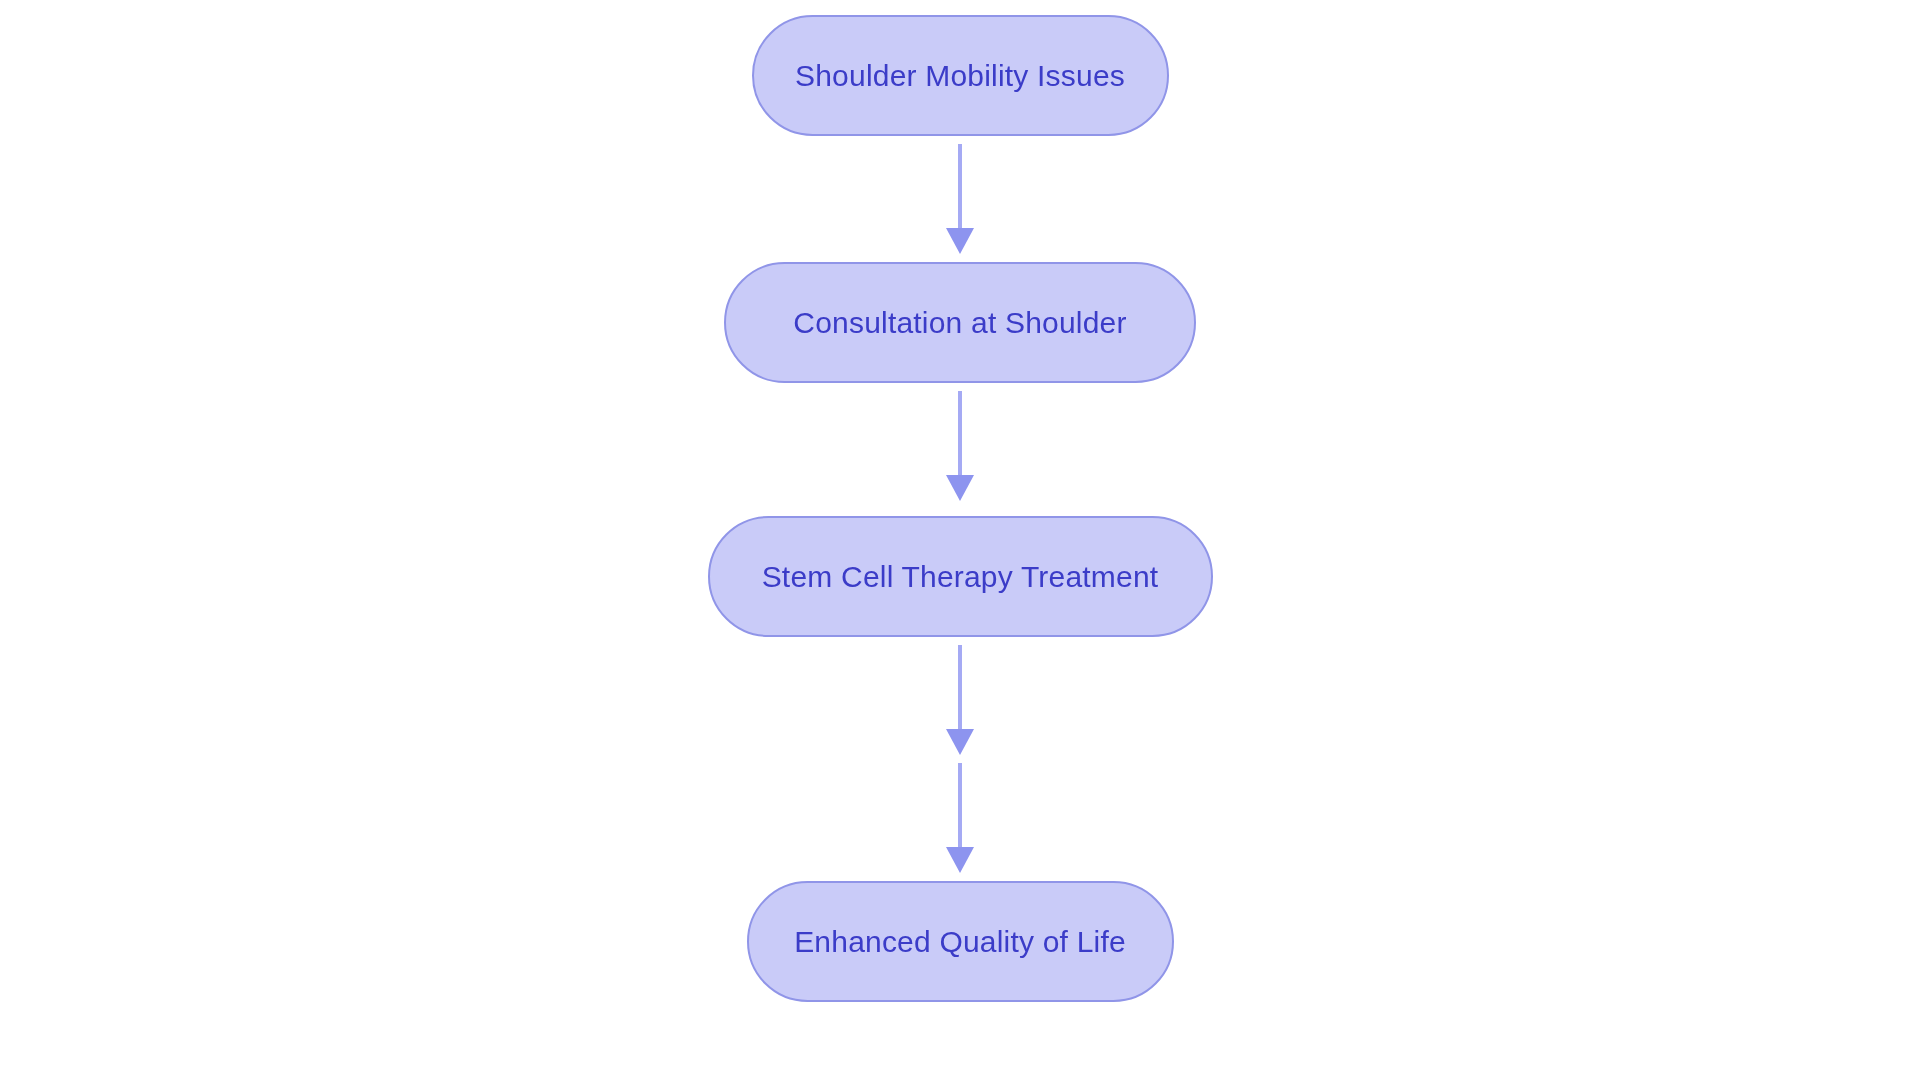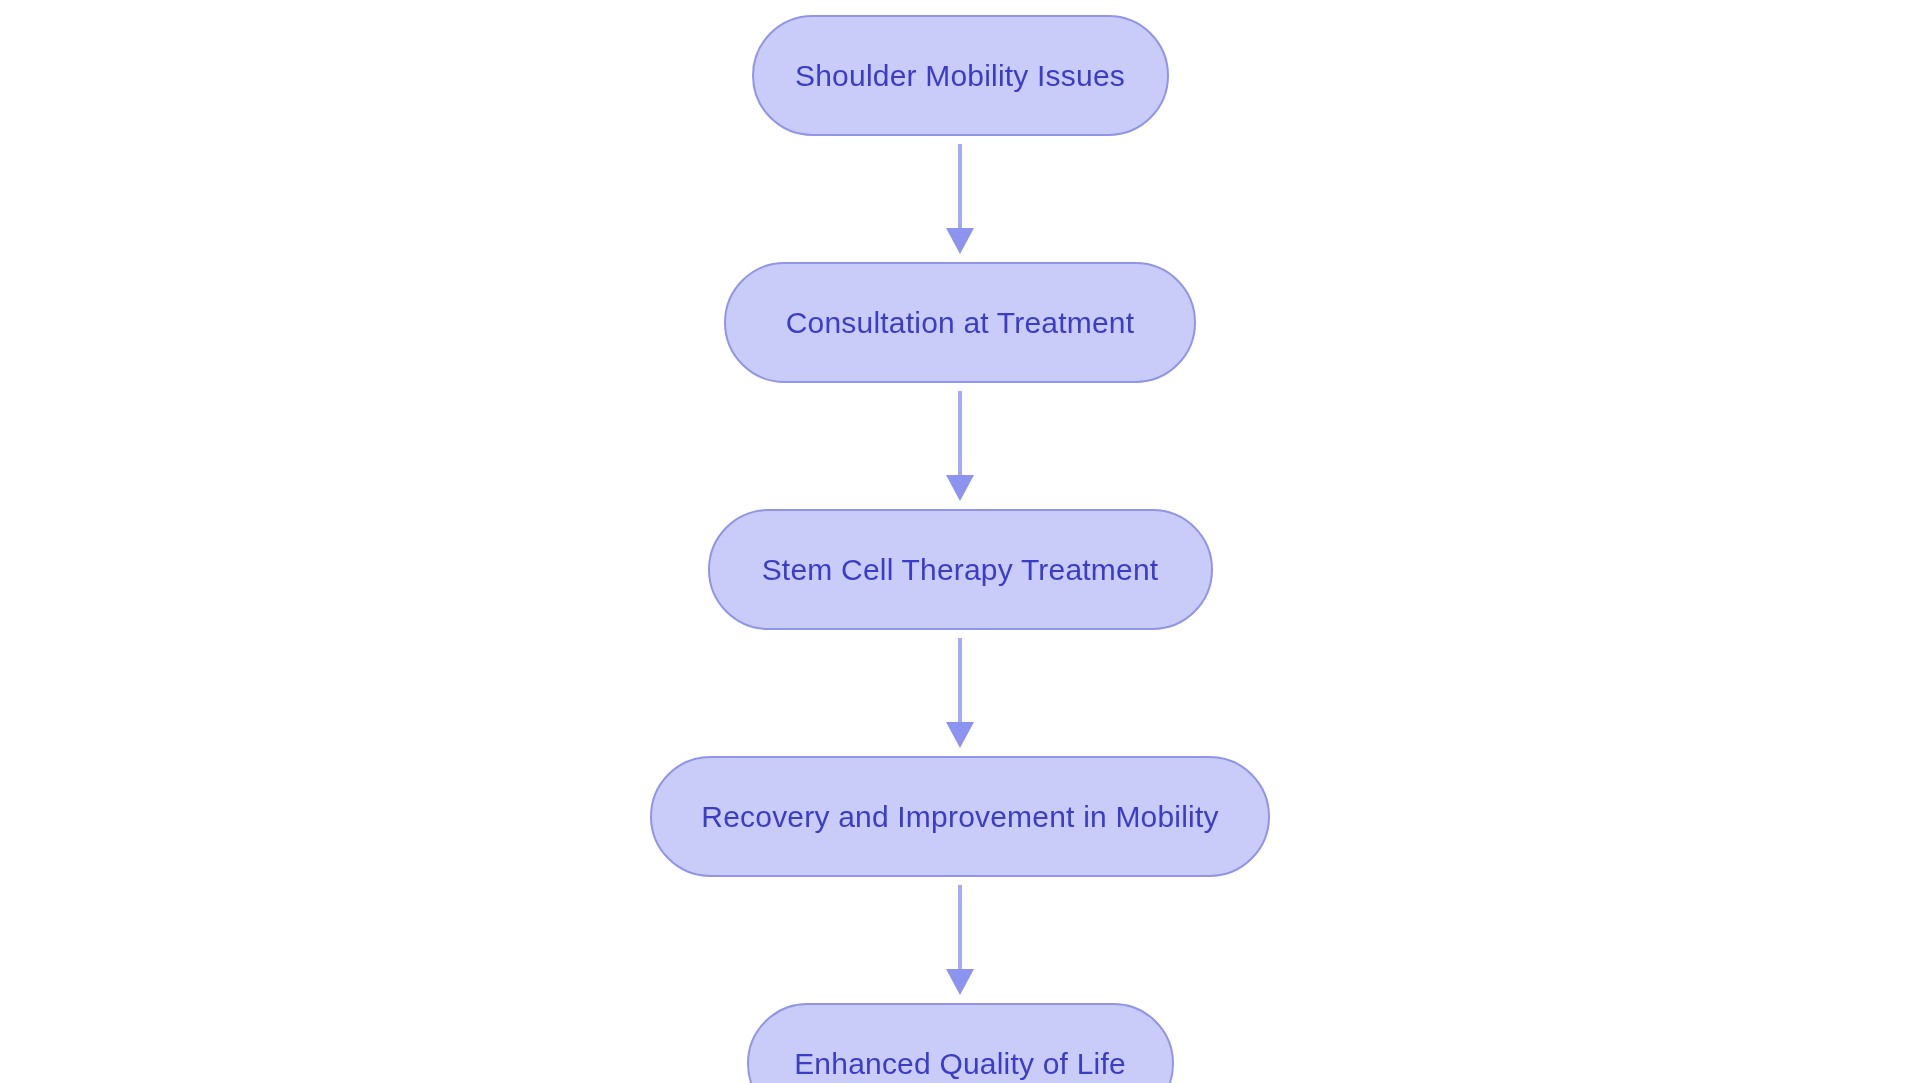--- a/index.html
+++ b/index.html
@@ -55,36 +55,33 @@
 <div class="canvas">
   <div class="flow" id="flow">
       <div class="node" style="min-width: 417px;">
     <span class="node-label">Shoulder Mobility Issues</span>
   </div>
       <svg class="connector" width="30" height="110" viewBox="0 0 30 110" xmlns="http://www.w3.org/2000/svg">
     <line x1="15" y1="0" x2="15" y2="88" stroke-width="4"></line>
     <path d="M 1 84 L 29 84 L 15 110 Z"></path>
   </svg>
       <div class="node" style="min-width: 472px;">
-    <span class="node-label">Consultation at Treatment</span>
+    <span class="node-label">Consultation at Shoulder</span>
   </div>
       <svg class="connector" width="30" height="110" viewBox="0 0 30 110" xmlns="http://www.w3.org/2000/svg">
     <line x1="15" y1="0" x2="15" y2="88" stroke-width="4"></line>
     <path d="M 1 84 L 29 84 L 15 110 Z"></path>
   </svg>
-      <div class="node" style="min-width: 505px;">
+      <div class="node" style="min-width: 505px; margin-top: 7px;">
     <span class="node-label">Stem Cell Therapy Treatment</span>
   </div>
       <svg class="connector" width="30" height="110" viewBox="0 0 30 110" xmlns="http://www.w3.org/2000/svg">
     <line x1="15" y1="0" x2="15" y2="88" stroke-width="4"></line>
     <path d="M 1 84 L 29 84 L 15 110 Z"></path>
   </svg>
-      <div class="node" style="min-width: 620px;">
-    <span class="node-label">Recovery and Improvement in Mobility</span>
-  </div>
       <svg class="connector" width="30" height="110" viewBox="0 0 30 110" xmlns="http://www.w3.org/2000/svg">
     <line x1="15" y1="0" x2="15" y2="88" stroke-width="4"></line>
     <path d="M 1 84 L 29 84 L 15 110 Z"></path>
   </svg>
       <div class="node" style="min-width: 427px; align-items: center;">
     <span class="node-label">Enhanced Quality of Life</span>
   </div>
     </div>
 </div>
 

